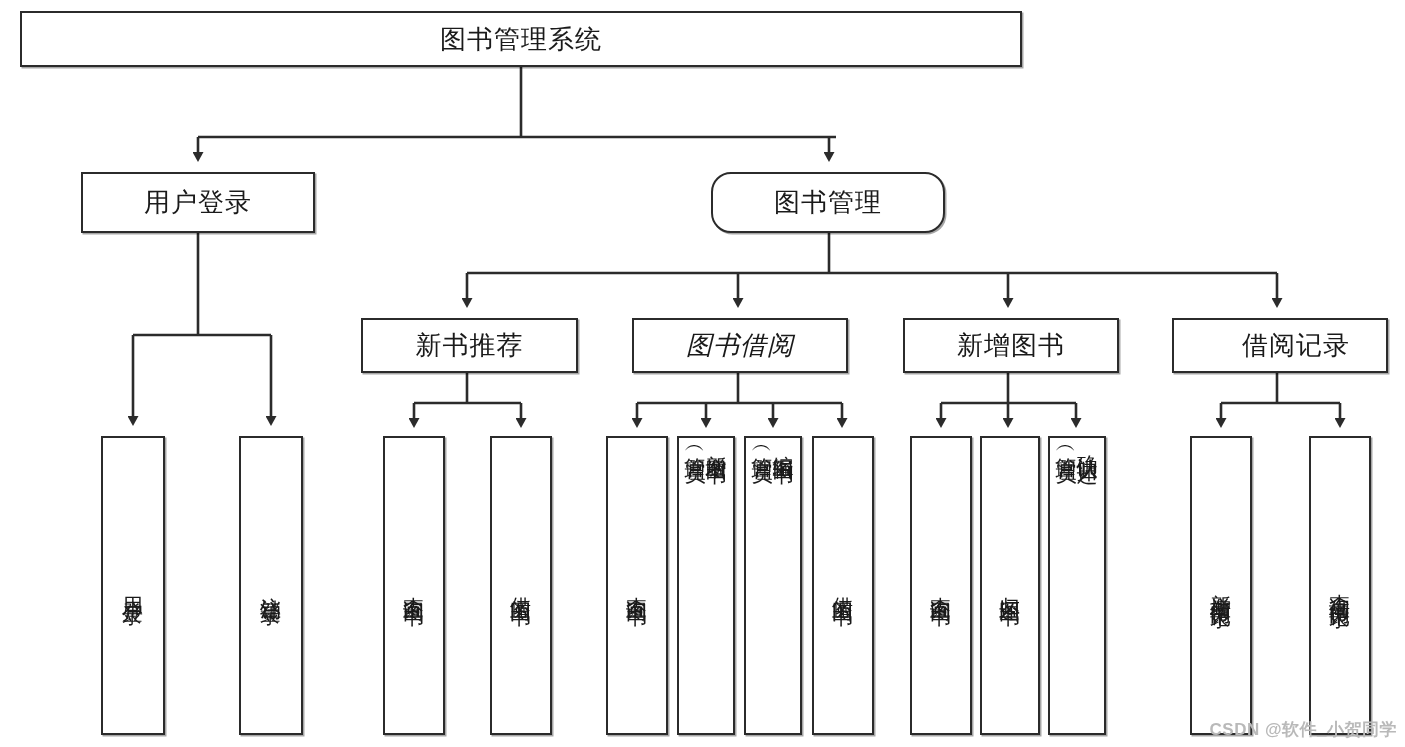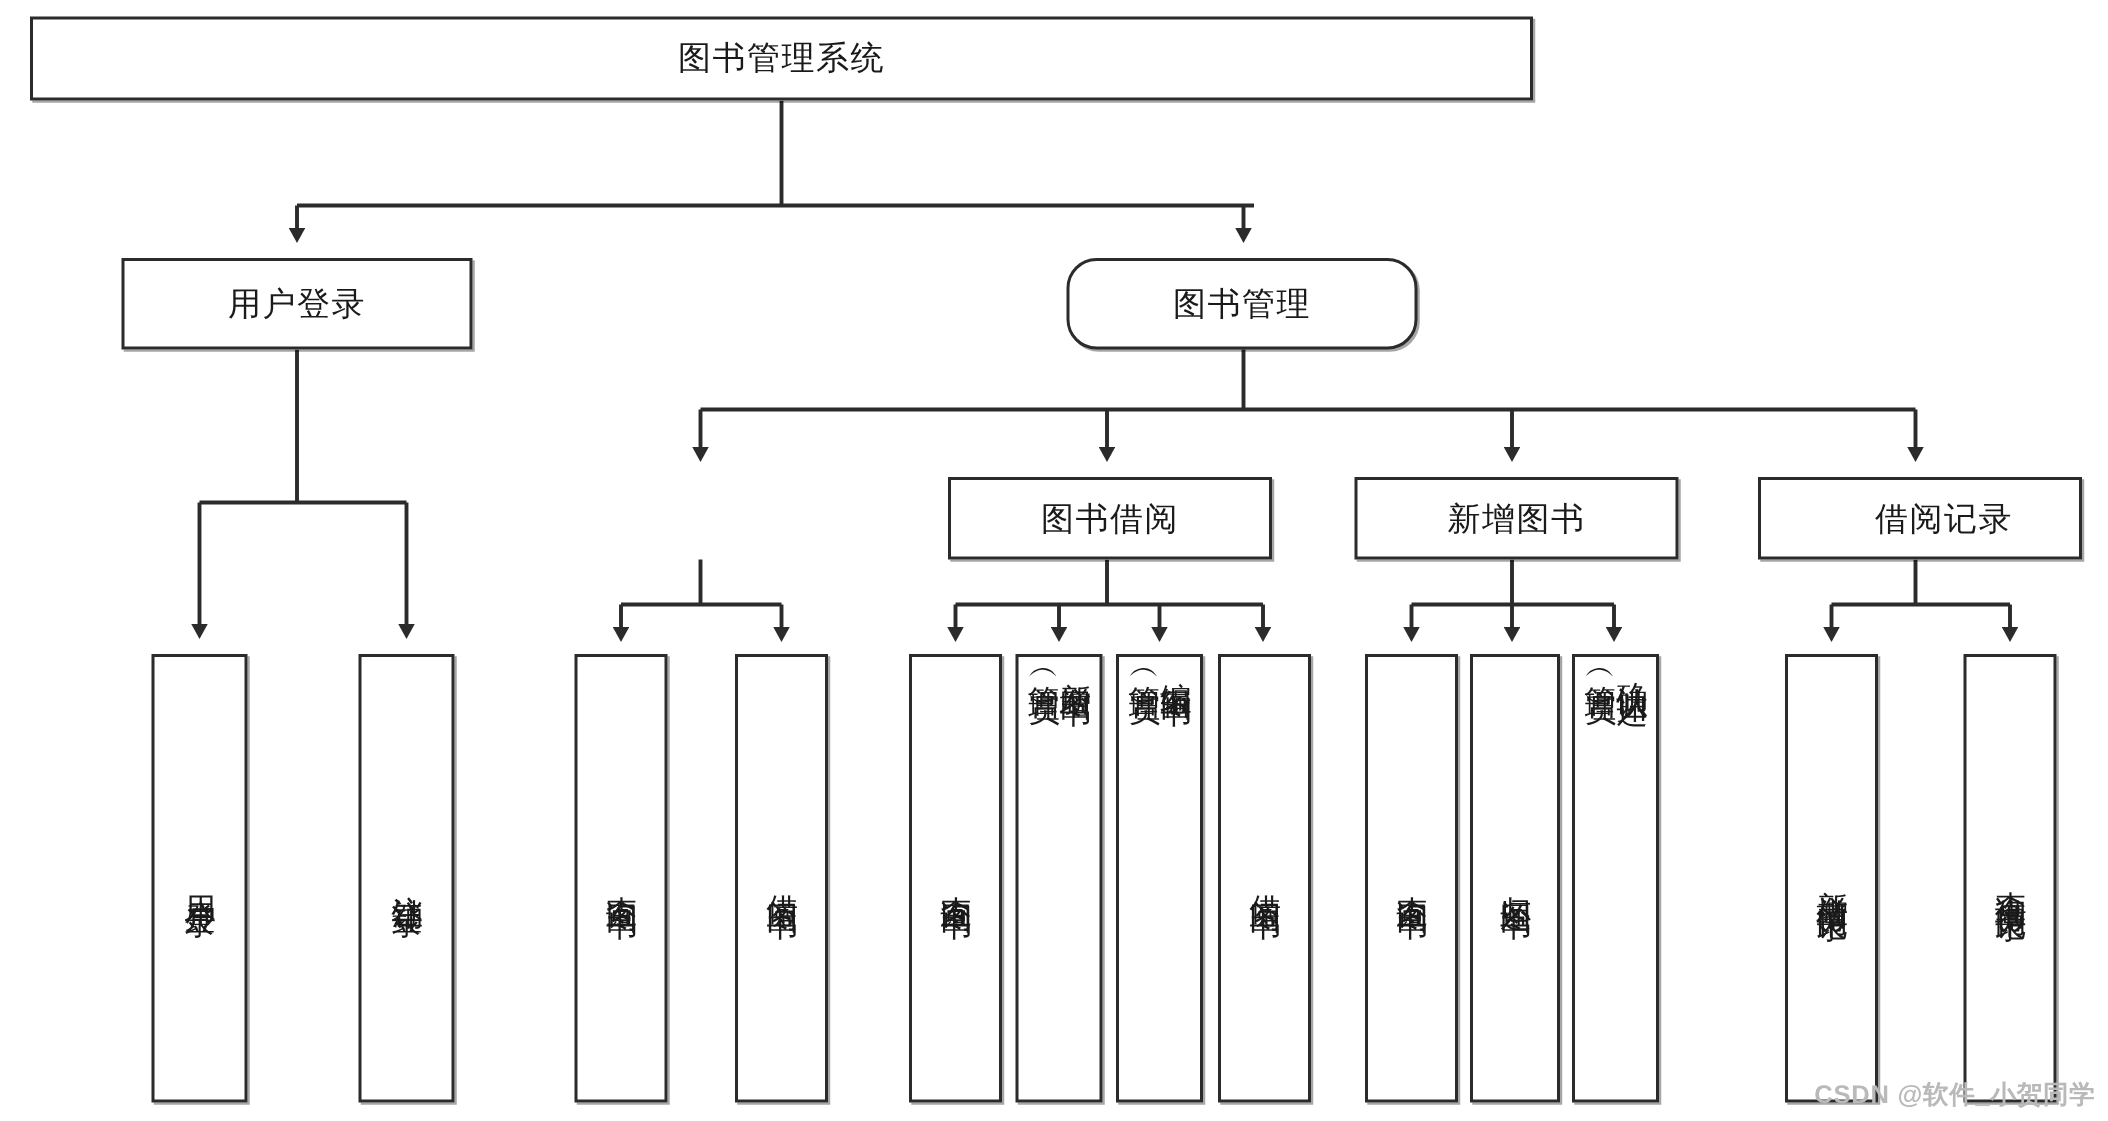--- a/index.html
+++ b/index.html
@@ -35,21 +35,21 @@
     justify-content: center;
     color: #1a1a1a;
     box-shadow: 1.5px 1.5px 0 rgba(0,0,0,0.35);
   }
   .node .cap {
     display: block;
     white-space: pre;
     line-height: 1.18;
   }
   .node.h .cap {
-    font-size: 22px;
+    font-size: 26px;
     letter-spacing: 1px;
   }
   .node.v {
     align-items: flex-start;
     justify-content: center;
     padding-top: 0;
   }
   .node.v .cap {
     writing-mode: vertical-rl;
     text-orientation: upright;
@@ -130,21 +130,24 @@
     <span class="cap">图书管理系统</span>
   </div>
 
   <div class="node h" style="left:81px; top:172px; width:234px; height:61px;">
     <span class="cap">用户登录</span>
   </div>
   <div class="node h" style="left:711px; top:172px; width:234px; height:61px;border-radius:20px;">
     <span class="cap">图书管理</span>
   </div>
 
-  <div class="node h" style="left:632px; top:318px; width:216px; height:55px;">
+  <div class="node h" style="left:361px; top:318px; width:217px; height:55px;">
+    <span class="cap">新书推荐</span>
+  </div>
+  <div class="node h" style="left:632px; top:318px; width:216px; height:55px;font-style:italic;">
     <span class="cap">图书借阅</span>
   </div>
   <div class="node h" style="left:903px; top:318px; width:216px; height:55px;">
     <span class="cap">新增图书</span>
   </div>
   <div class="node h" style="left:1172px; top:318px; width:216px; height:55px;padding-left:32px;">
     <span class="cap">借阅记录</span>
   </div>
 
   <div class="node v mid" style="left:101px; top:436px; width:64px; height:299px;">

